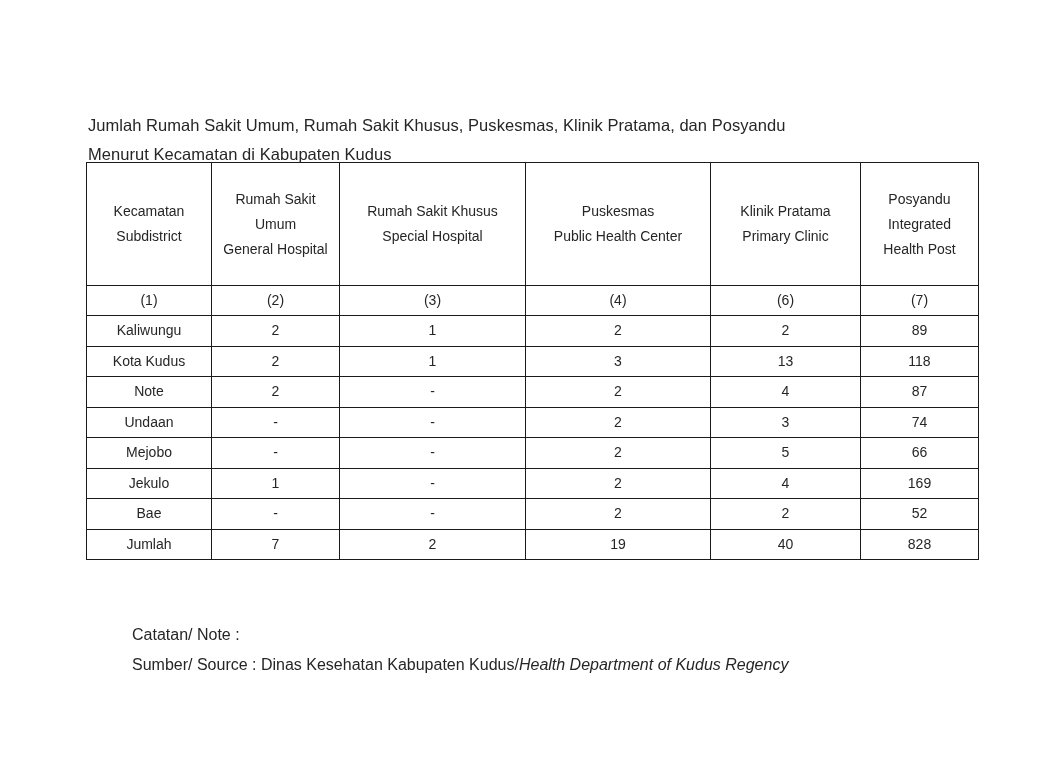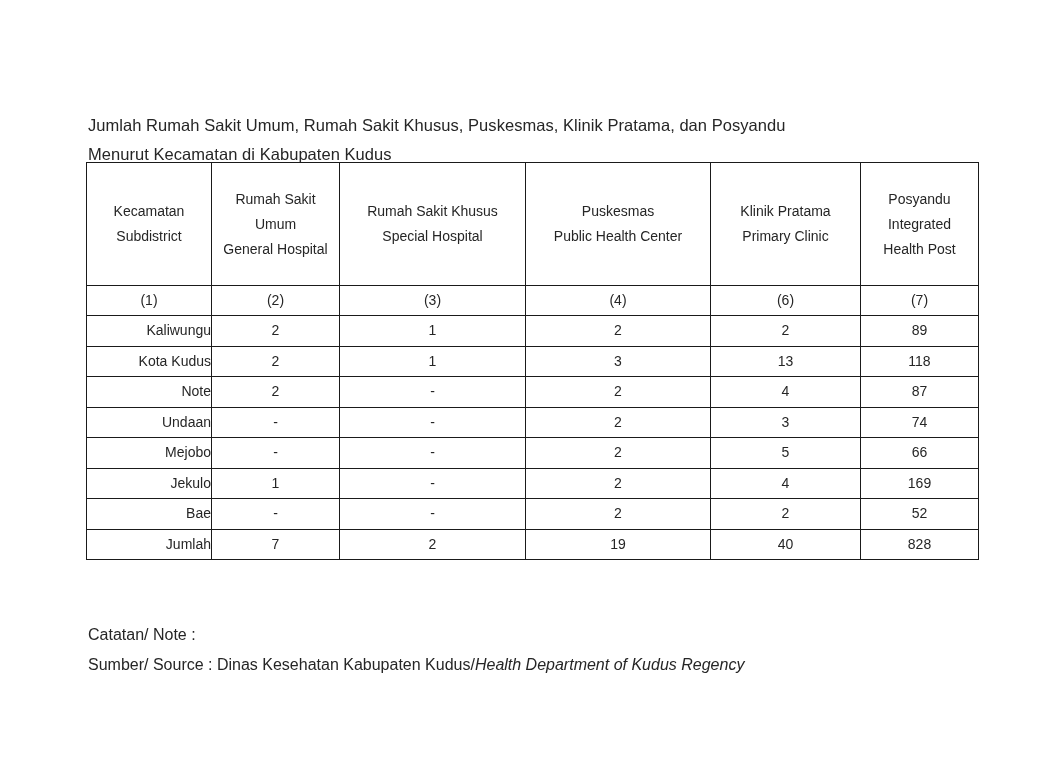--- a/index.html
+++ b/index.html
@@ -84,36 +84,37 @@
     line-height: 29px;
   }
 
   
   tr.data-row td {
     height: 29.5px;
     line-height: 29.5px;
     text-align: center;
   }
   tr.data-row td.name-cell {
-    text-align: right;
+    text-align: center;
     padding-left: 6px;
   }
 
   
   #notes {
     position: absolute;
     left: 88px;
     top: 620px;
     width: 880px;
   }
   .note-line {
     font-size: 16px;
     line-height: 30px;
     color: #262626;
     white-space: nowrap;
+    margin-left: 44px;
   }
   .note-italic { font-style: italic; text-align: right; }
 </style>
 </head>
 <body>
 
 <div id="page">
 
   <div id="title-block">
     <div class="title-line">Jumlah Rumah Sakit Umum, Rumah Sakit Khusus, Puskesmas, Klinik Pratama, dan Posyandu</div>

